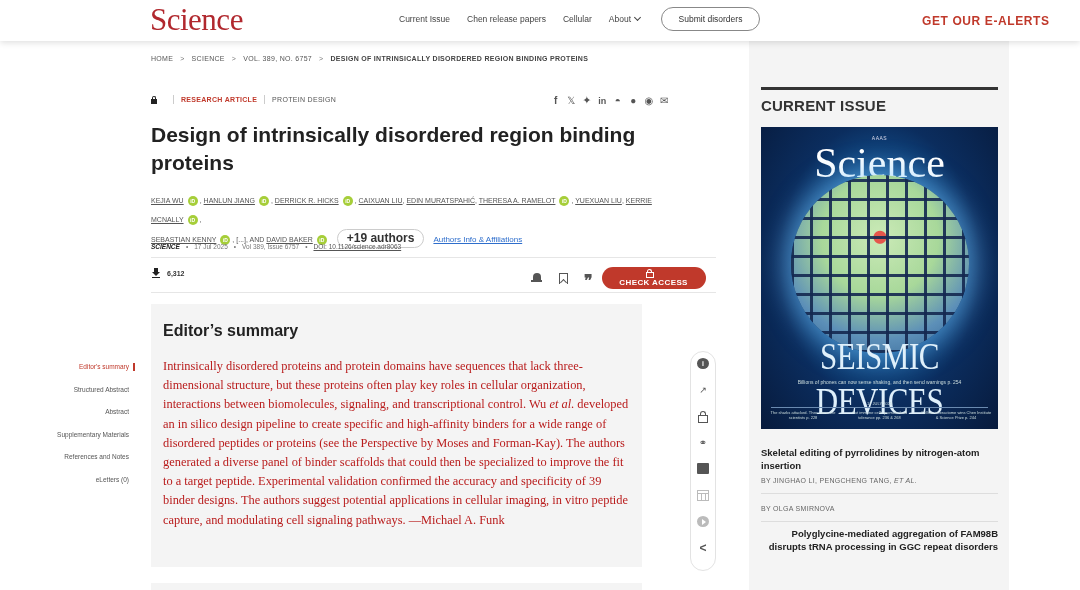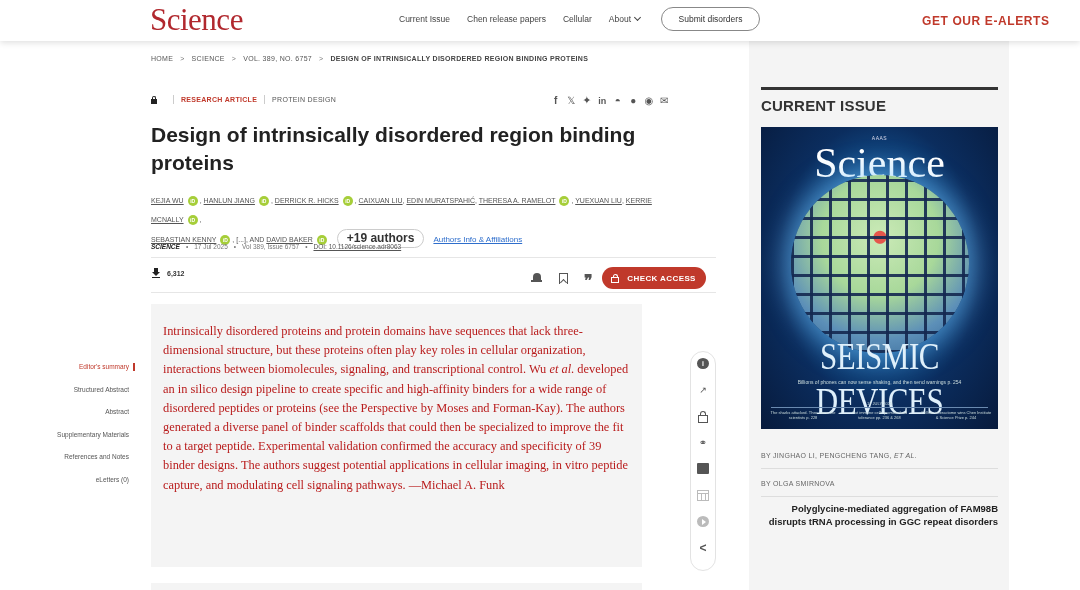--- a/index.html
+++ b/index.html
@@ -78,21 +78,21 @@
   .dl-icon::after { content: ""; position: absolute; left: 0; top: 4px; border-left: 4px solid transparent; border-right: 4px solid transparent; border-top: 4px solid #222; }
   .dl-base { position: absolute; left: 0; top: 9px; width: 8px; height: 1.2px; background: #222; }
 
   .action-icons { position: absolute; left: 531px; top: 267px; display: flex; align-items: center; }
   .bell-icon { width: 11px; height: 12px; position: relative; margin-right: 17px; }
   .bell-icon::before { content: ""; position: absolute; left: 1.5px; top: 1px; width: 8px; height: 8px; background: #555; border-radius: 4px 4px 0 0; }
   .bell-icon::after { content: ""; position: absolute; left: 0; top: 8px; width: 11px; height: 2px; background: #555; }
   .bookmark-icon { width: 9px; height: 11px; border: 1.3px solid #555; border-bottom: none; position: relative; margin-right: 16px; }
   .bookmark-icon::after { content: ""; position: absolute; left: 1px; bottom: -1px; width: 4px; height: 4px; border-left: 1.3px solid #555; border-top: 1.3px solid #555; background: #fff; transform: rotate(45deg); transform-origin: center; }
   .quote-icon { font-family: "Liberation Serif", serif; font-size: 16px; font-weight: bold; color: #555; margin-right: 9px; line-height: 10px; margin-top: 6px; }
-  .access-btn { width: 104px; height: 22px; border-radius: 11px; background: #c0392b; color: #fff; font-size: 8px; font-weight: bold; letter-spacing: 0.4px; display: flex; align-items: center; justify-content: center; }
+  .access-btn { width: 104px; height: 22px; border-radius: 11px; background: #c0392b; color: #fff; font-size: 8px; font-weight: bold; letter-spacing: 0.4px; display: flex; align-items: center; justify-content: center; flex-direction: column; }
   .access-lock { width: 8px; height: 9px; position: relative; margin-right: 8px; }
   .access-lock::before { content: ""; position: absolute; left: 1.5px; top: 0; width: 5px; height: 4px; border: 1.2px solid #fff; border-bottom: none; border-radius: 3px 3px 0 0; box-sizing: border-box; }
   .access-lock::after { content: ""; position: absolute; left: 0; top: 3px; width: 8px; height: 6px; border: 1.2px solid #fff; box-sizing: border-box; }
 
   
   .toc { position: absolute; left: 0; top: 361px; width: 135px; text-align: right; font-size: 6.5px; color: #555; }
   .toc-item { height: 22.5px; line-height: 12px; padding-right: 6px; }
   .toc-item.active { color: #c0392b; padding-right: 0; }
   .toc-bar { display: inline-block; width: 2px; height: 8px; background: #c0392b; margin-left: 4px; vertical-align: middle; }
 
@@ -211,20 +211,21 @@
 <div class="toc">
   <div class="toc-item active"><span>Editor's summary</span><span class="toc-bar"></span></div>
   <div class="toc-item">Structured Abstract</div>
   <div class="toc-item">Abstract</div>
   <div class="toc-item">Supplementary Materials</div>
   <div class="toc-item">References and Notes</div>
   <div class="toc-item">eLetters (0)</div>
 </div>
 
 <section class="summary">
+  <h2 class="summary-title">Editor’s summary</h2>
   <p class="summary-body"><span>Intrinsically disordered proteins and protein domains have sequences that lack three-dimensional structure, but these proteins often play key roles in cellular or­ganization, interactions between biomolecules, signaling, and transcriptional con­trol. Wu </span><i>et al</i><span>. developed an in silico design pipeline to create specific and high-affinity binders for a wide range of disordered peptides or proteins (see the Perspective by Moses and Forman-Kay). The authors generated a diverse panel of binder scaffolds that could then be specialized to improve the fit to a target pep­tide. Experimental validation confirmed the accuracy and specificity of 39 binder designs. The authors suggest potential applications in cellular imaging, in vitro peptide capture, and modulating cell signaling pathways. —Michael A. Funk</span></p>
 </section>
 <div class="summary-next"></div>
 
 <div class="float-bar">
   <span class="fb fb-info">i</span>
   <span class="fb">↗</span>
   <span class="fb fb-lock"></span>
   <span class="fb" style="font-size:10px;">⚭</span>
   <span class="fb fb-image"></span>
@@ -245,20 +246,21 @@
     <div class="cover-date">17 JULY 2025</div>
     <div class="cover-line"></div>
     <div class="cover-teasers">
       <span>The sharks attacked. Then came the scientists p. 228</span>
       <span>Gut immune cells promote food tolerance pp. 236 &amp; 268</span>
       <span>Cellular interactome wins Chen Institute &amp; Science Prize p. 244</span>
     </div>
   </a>
   <div class="rail-articles">
     <div class="rail-article">
+      <a class="rail-article-title" style="display:block;">Skeletal editing of pyrrolidines by nitrogen-atom insertion</a>
       <div class="rail-article-by"><span>BY JINGHAO LI, PENGCHENG TANG,</span> <i>ET AL.</i></div>
     </div>
     <div class="rail-article">
       <div class="rail-article-by">BY OLGA SMIRNOVA</div>
     </div>
     <div class="rail-article">
       <a class="rail-article-title" style="display:block;">Polyglycine-mediated aggregation of FAM98B disrupts tRNA processing in GGC repeat disorders</a>
     </div>
   </div>
 </aside>

